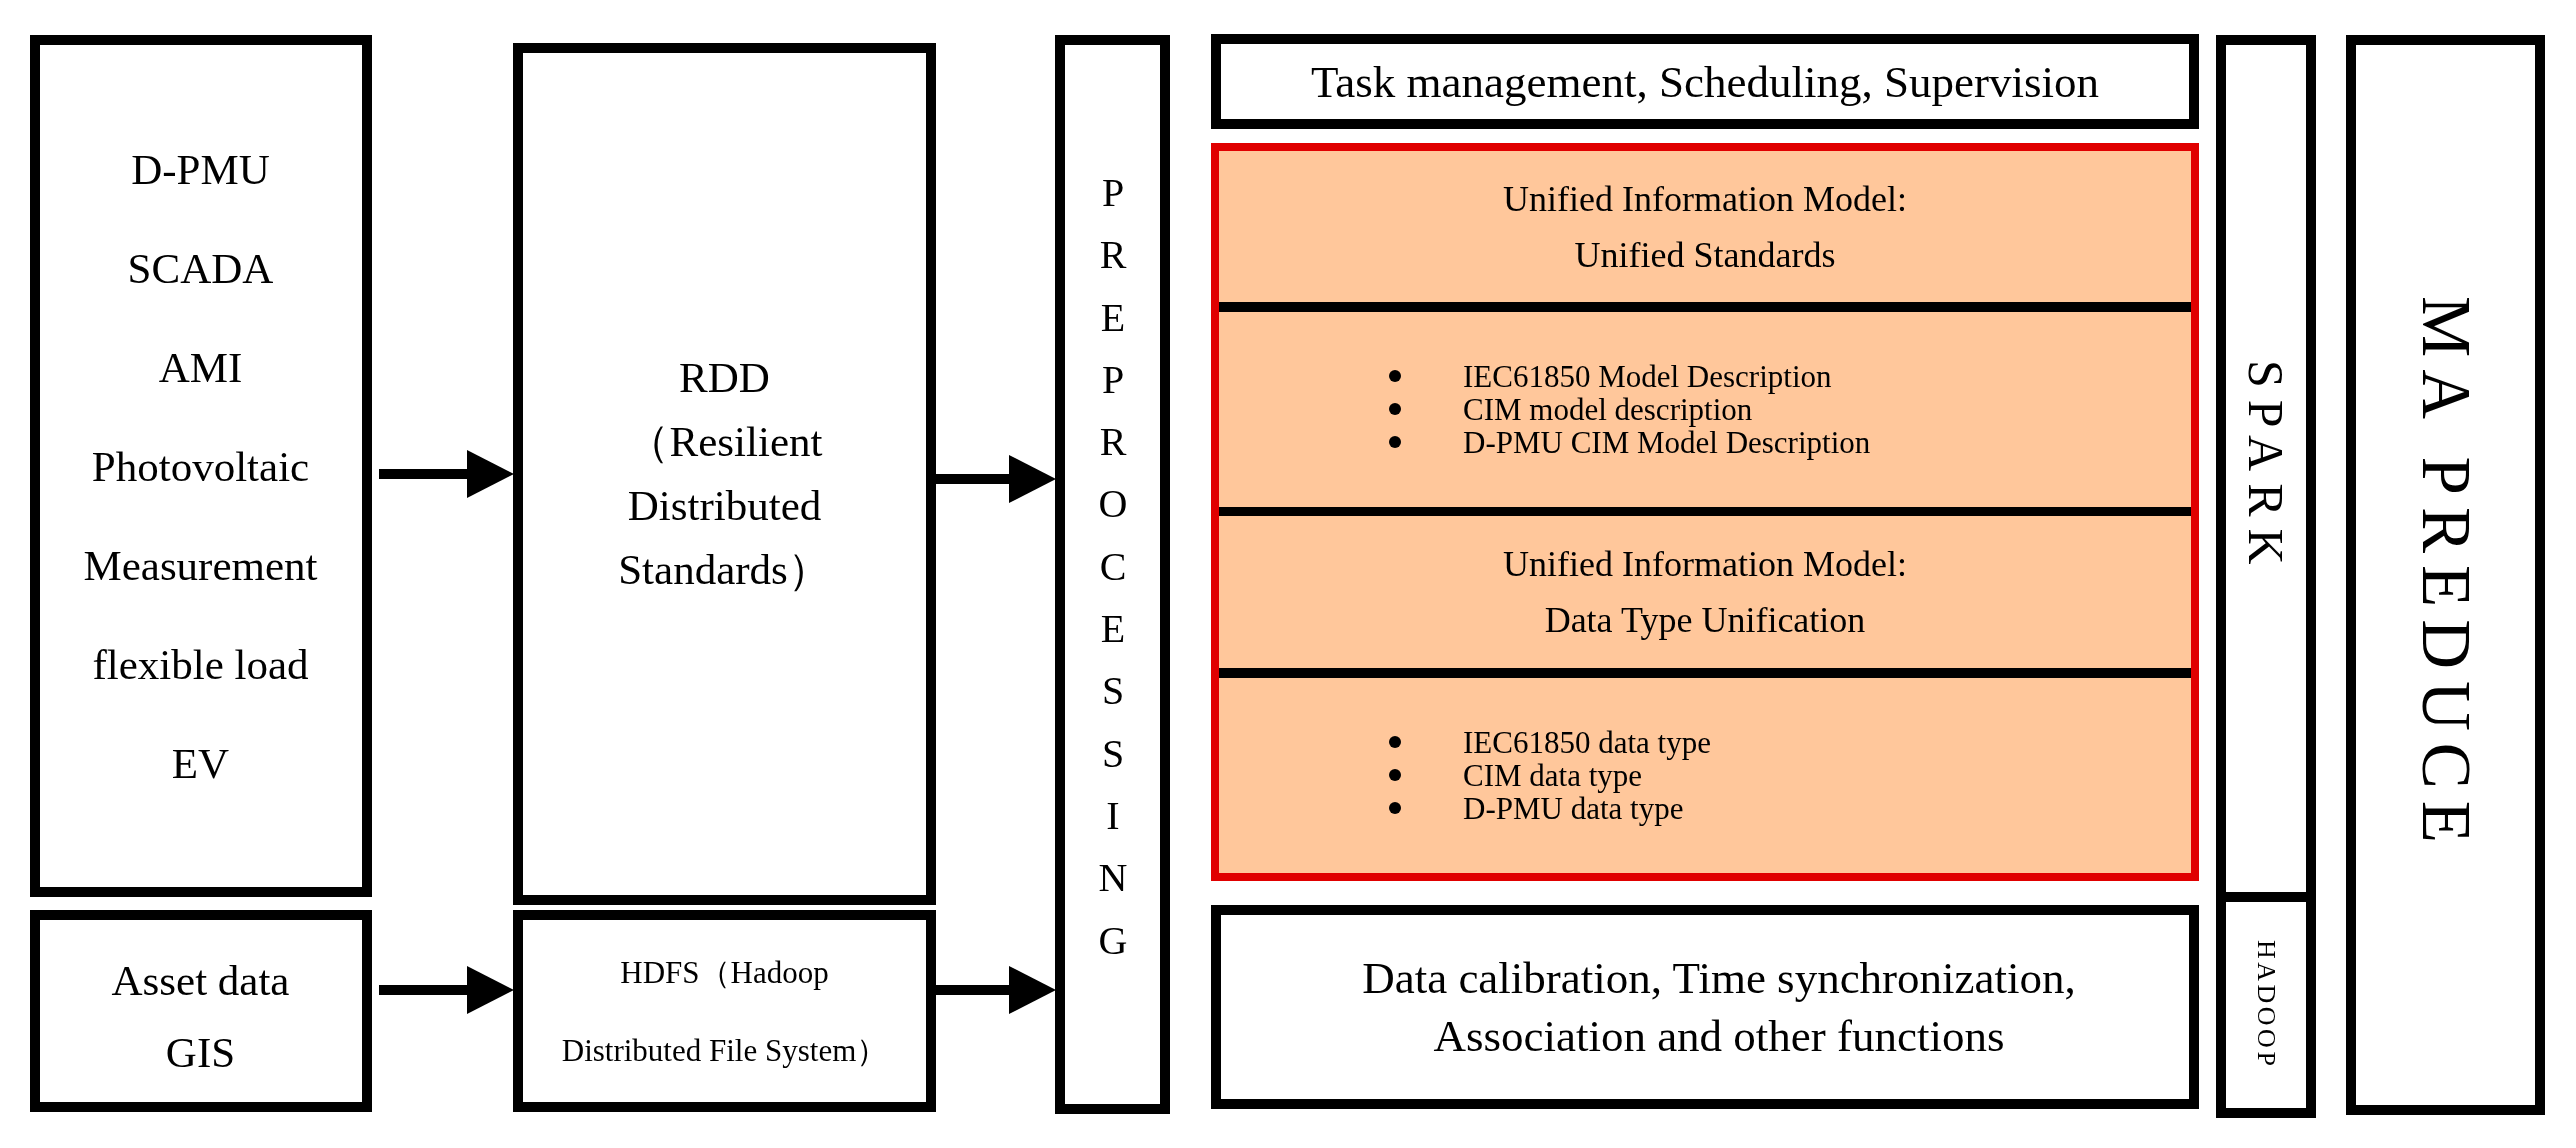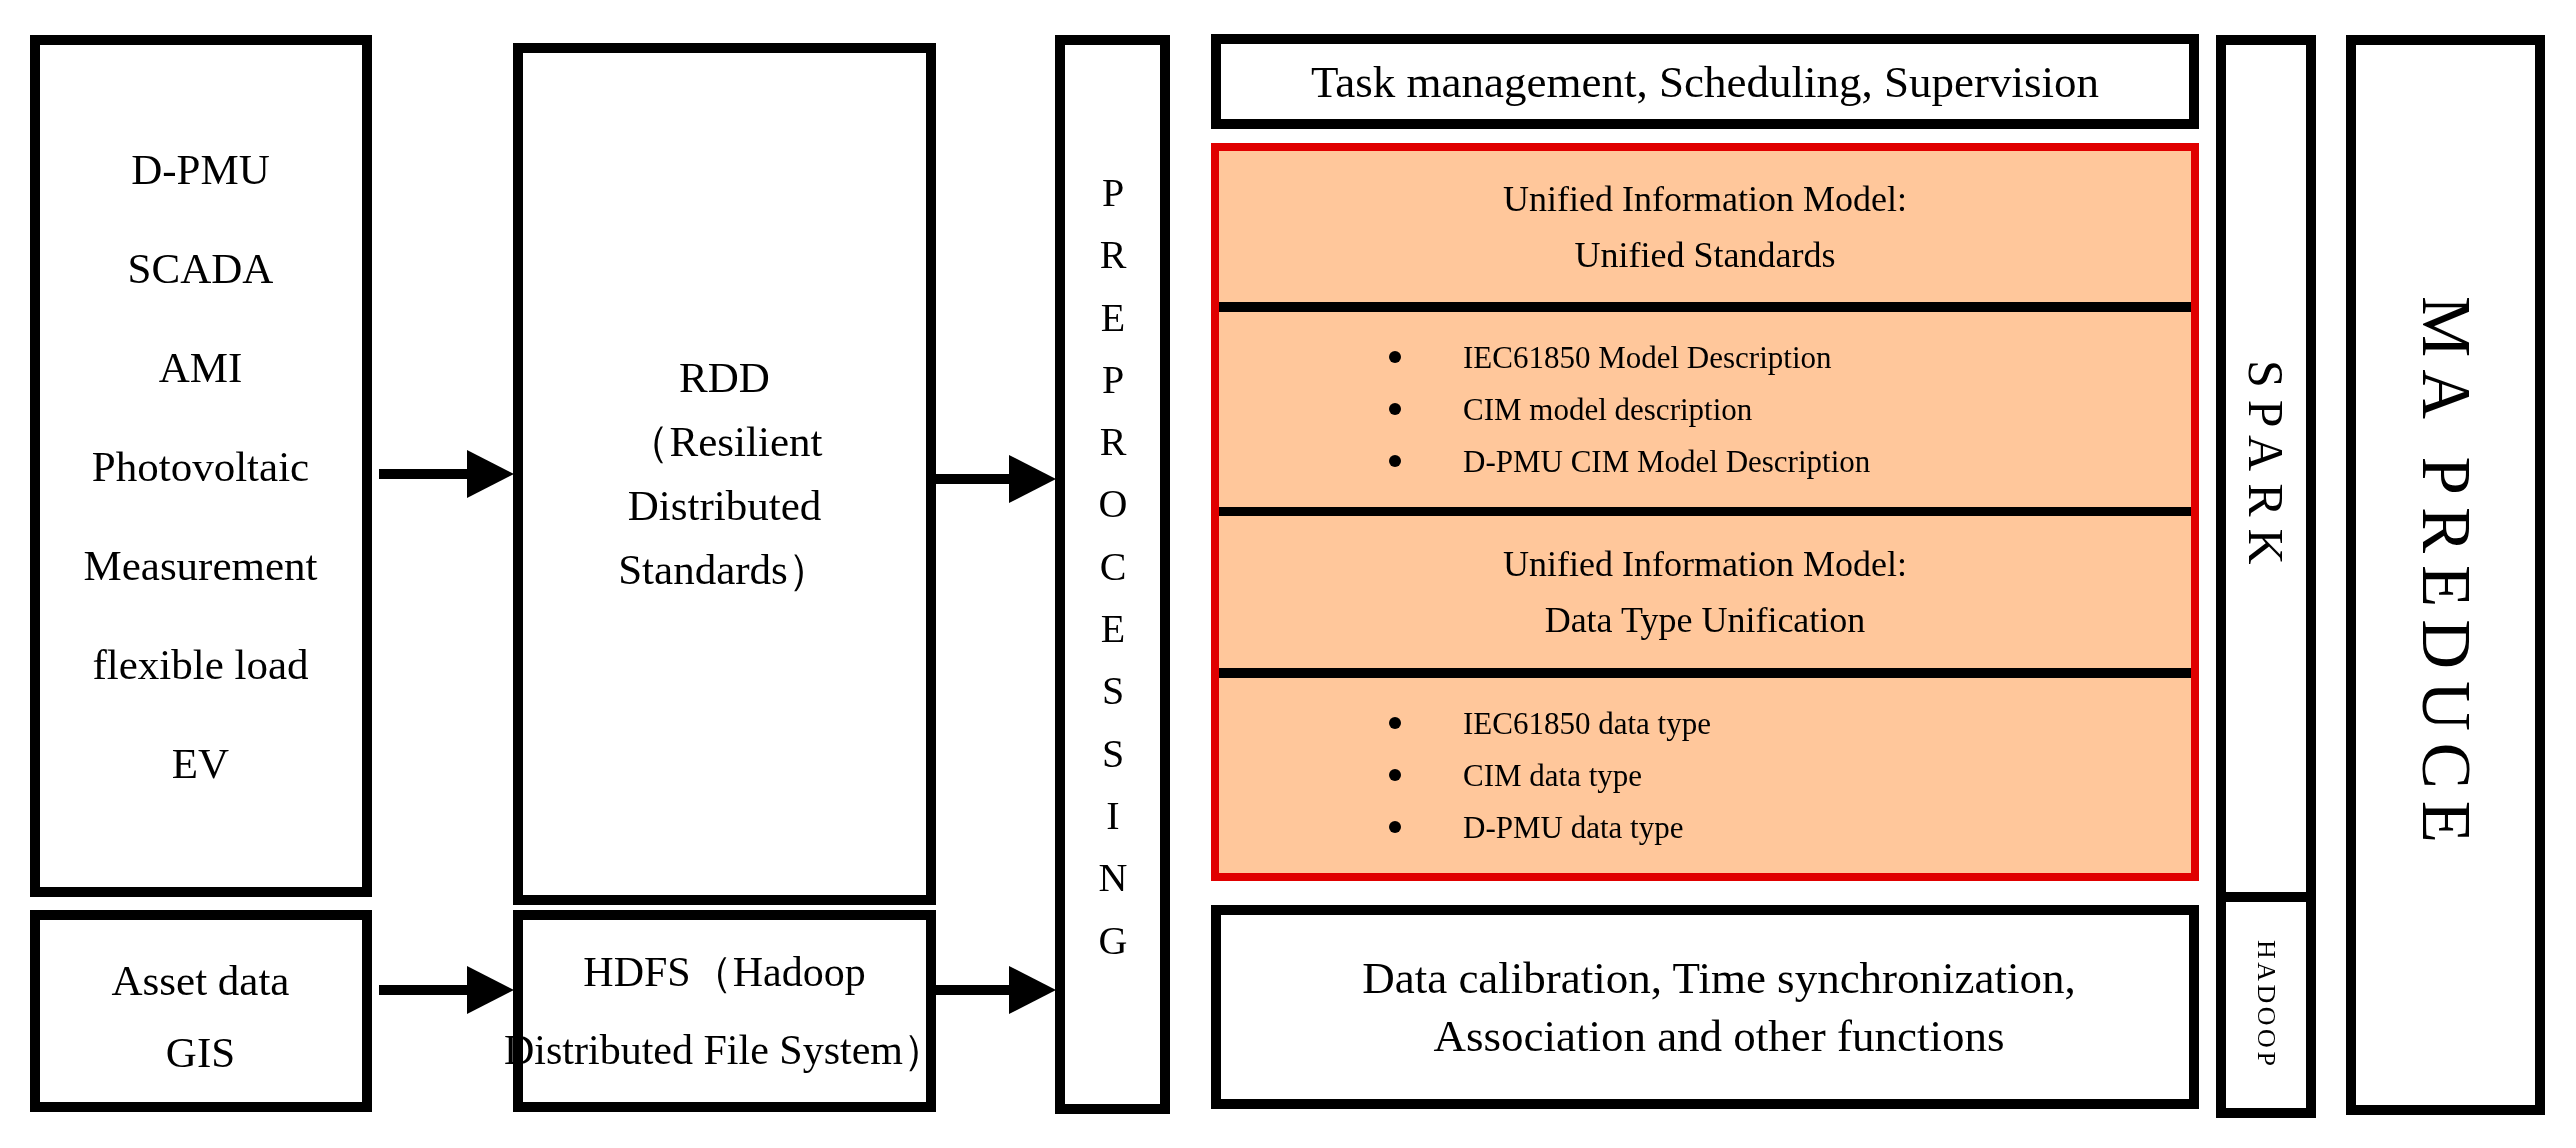--- a/index.html
+++ b/index.html
@@ -22,21 +22,21 @@
   
   .sources{left:29.5px;top:35px;width:342px;height:862px;}
   .src-line{font-size:43px;line-height:99px;white-space:nowrap;}
   .asset{left:29.5px;top:910px;width:342px;height:202px;row-gap:27px;padding-top:10.4px;}
   .asset-line{font-size:43px;line-height:45px;}
 
   
   .rdd{left:513px;top:43px;width:423px;height:862px;}
   .rdd-line{font-size:43px;line-height:64px;white-space:nowrap;}
   .hdfs{left:513px;top:910px;width:423px;height:202px;row-gap:45px;}
-  .hdfs-line{font-size:42px;line-height:33px;white-space:nowrap;}
+  .hdfs-line{font-size:31px;line-height:33px;white-space:nowrap;}
 
   
   .pre-strip{left:1055px;top:35px;width:115px;height:1079px;}
   .vert-upright{
     writing-mode:vertical-lr;text-orientation:upright;
     font-size:40px;letter-spacing:17.3px;line-height:1;
   }
 
   
   .task{left:1211px;top:34px;width:988px;height:95px;}
@@ -50,21 +50,21 @@
     box-sizing:border-box;
     display:flex;flex-direction:column;
   }
   .sec{display:flex;flex-direction:column;align-items:center;justify-content:center;}
   .sec-title1{height:151px;}
   .sec-bullets1{height:195px;}
   .sec-title2{height:152px;}
   .sec-bullets2{flex:1;}
   .hdiv{height:9.5px;background:var(--ink);flex:none;}
   .orange-title{font-size:36px;line-height:56px;text-align:left;white-space:nowrap;}
-  ul.blist{list-style:none;margin:0;padding:0 0 0 170px;display:flex;flex-direction:column;row-gap:19px;align-self:stretch;}
+  ul.blist{list-style:none;margin:0;padding:0 0 0 170px;display:flex;flex-direction:column;align-self:stretch;}
   ul.blist li{display:flex;align-items:center;font-size:31px;line-height:33px;white-space:nowrap;}
   .dot{flex:none;width:12px;height:12px;border-radius:50%;background:var(--ink);margin-right:62px;}
 
   
   .funcs{left:1211px;top:905px;width:988px;height:204px;padding-left:28px;}
   .funcs-line{font-size:45px;line-height:58px;white-space:nowrap;}
 
   
   .spark-strip{left:2216px;top:35px;width:100px;height:1083px;display:flex;flex-direction:column;}
   .spark-sec{flex:none;height:847px;display:flex;align-items:center;justify-content:center;}

